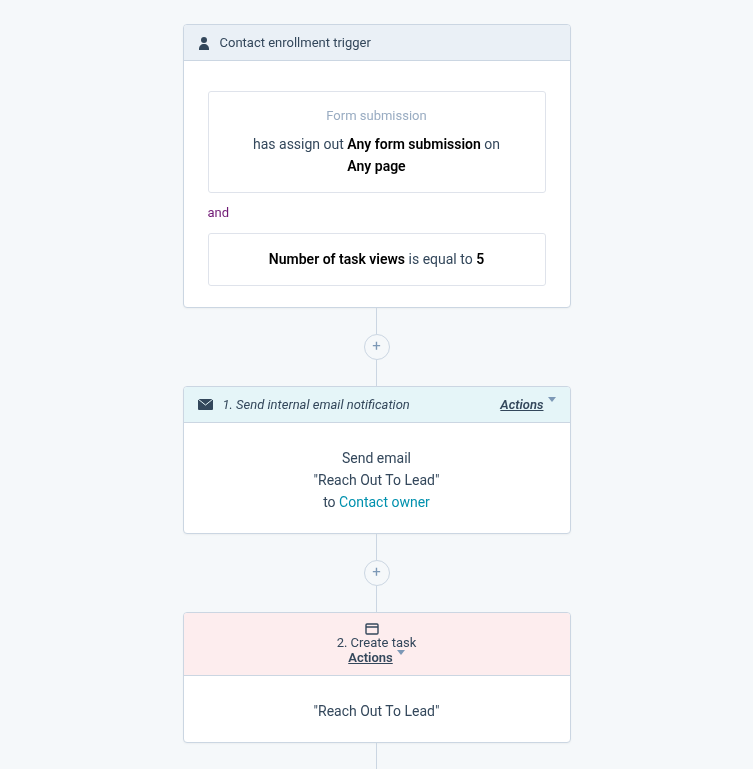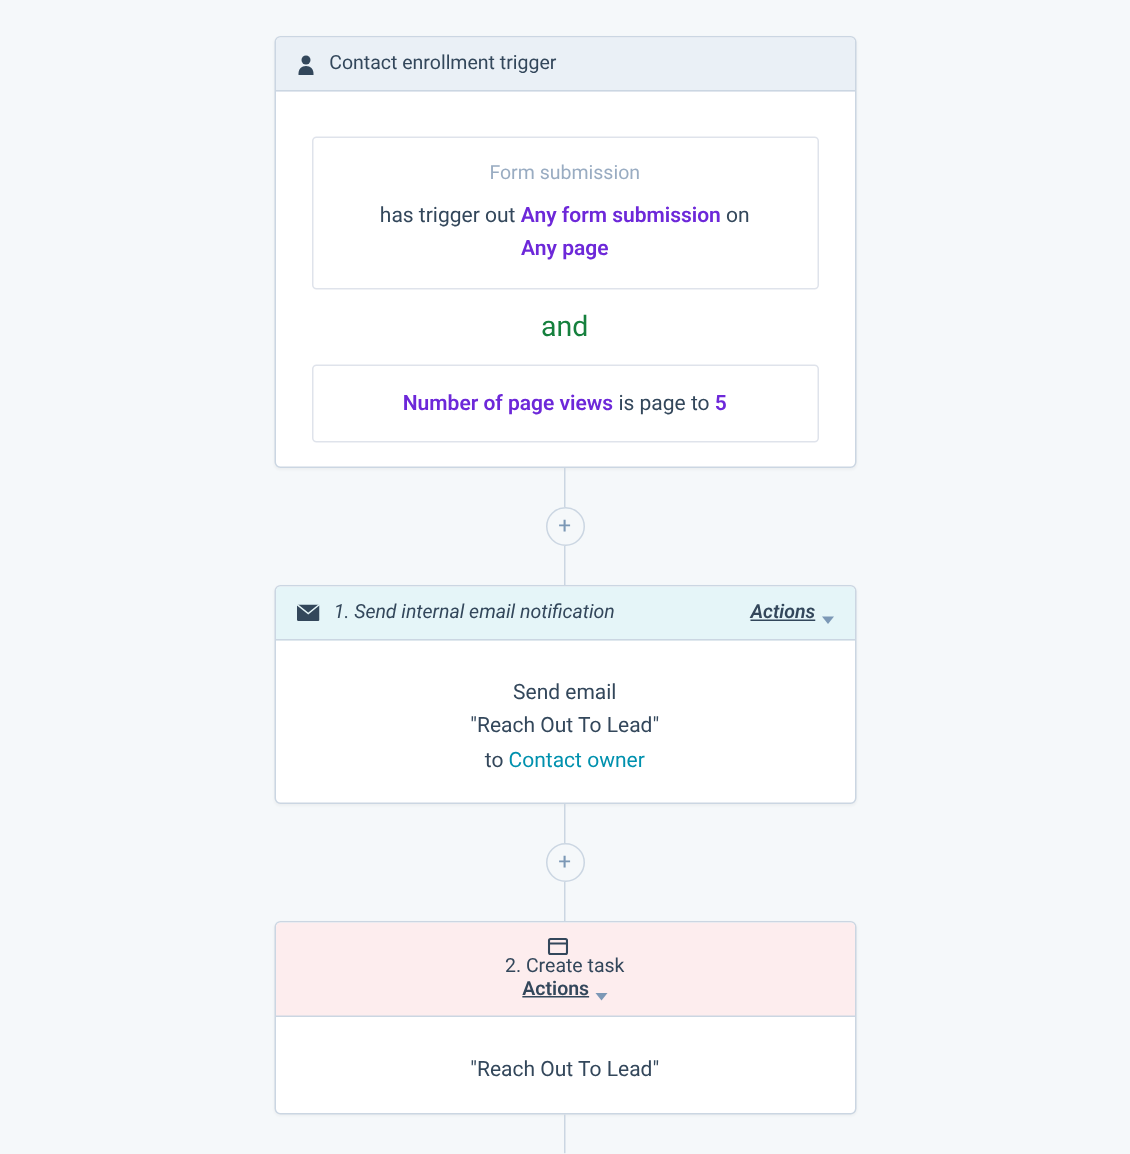--- a/index.html
+++ b/index.html
@@ -40,21 +40,21 @@
     .header-email   { background: #e5f5f8; font-style: italic; }
     .header-task    { background: #fdedee; flex-direction: column; }
     .card-header .icon { margin-right: 10px; display: inline-flex; align-items: center; }
     .card-header .title { flex: 1; }
     .actions-link {
       font-weight: 600;
       text-decoration: underline;
       color: #33475b;
       cursor: pointer;
       display: inline-flex;
-      align-items: flex-end;
+      align-items: flex-start;
       gap: 4px;
     }
     .caret-down {
       width: 0; height: 0;
       border-left: 4px solid transparent;
       border-right: 4px solid transparent;
       border-top: 5px solid #7c98b6;
     }
     .card-body {
       padding: 24px 14px;
@@ -67,25 +67,25 @@
       border-radius: 3px;
       padding: 14px 12px;
       margin-bottom: 0;
     }
     .filter-label {
       color: #99acc2;
       font-size: 13px;
       margin-bottom: 6px;
     }
     .filter-text { color: #33475b; font-size: 14px; }
-    .bold { font-weight: 600; color: #6d28d9; }
+    .bold { font-weight: 600; color: #000000; }
     .and-sep {
-      color: #15803d;
-      font-size: 19px;
-      text-align: center;
+      color: #701a75;
+      font-size: 13px;
+      text-align: left;
       padding: 10px 0;
     }
     .link { color: #0091ae; cursor: pointer; }
     .quoted::before { content: '"'; }
     .quoted::after  { content: '"'; }
     .connector {
       display: flex;
       flex-direction: column;
       align-items: center;
     }
@@ -120,28 +120,28 @@
             <circle cx="6" cy="4" r="3"></circle>
             <path d="M1 13c0-3 2-5 5-5s5 2 5 5v1H1v-1z"></path>
           </svg>
       </span>
       <span class="title">Contact enrollment trigger</span>
     </div>
     <div class="card-body trigger-body">
       <div class="filter-box">
         <div class="filter-label">Form submission</div>
         <div class="filter-text">
-          <span>has trigger out </span><span class="bold">Any form submission</span><span> on </span><br>
+          <span>has assign out </span><span class="bold">Any form submission</span><span> on </span><br>
           <span class="bold">Any page</span>
         </div>
       </div>
       <div class="and-sep">and</div>
       <div class="filter-box">
         <div class="filter-text">
-          <span class="bold">Number of page views</span><span> is page to </span><span class="bold">5</span>
+          <span class="bold">Number of task views</span><span> is equal to </span><span class="bold">5</span>
         </div>
       </div>
     </div>
   </div>
 
   <div class="connector">
     <div class="line line-short"></div>
     <div class="plus-btn">+</div>
     <div class="line line-short"></div>
   </div>

